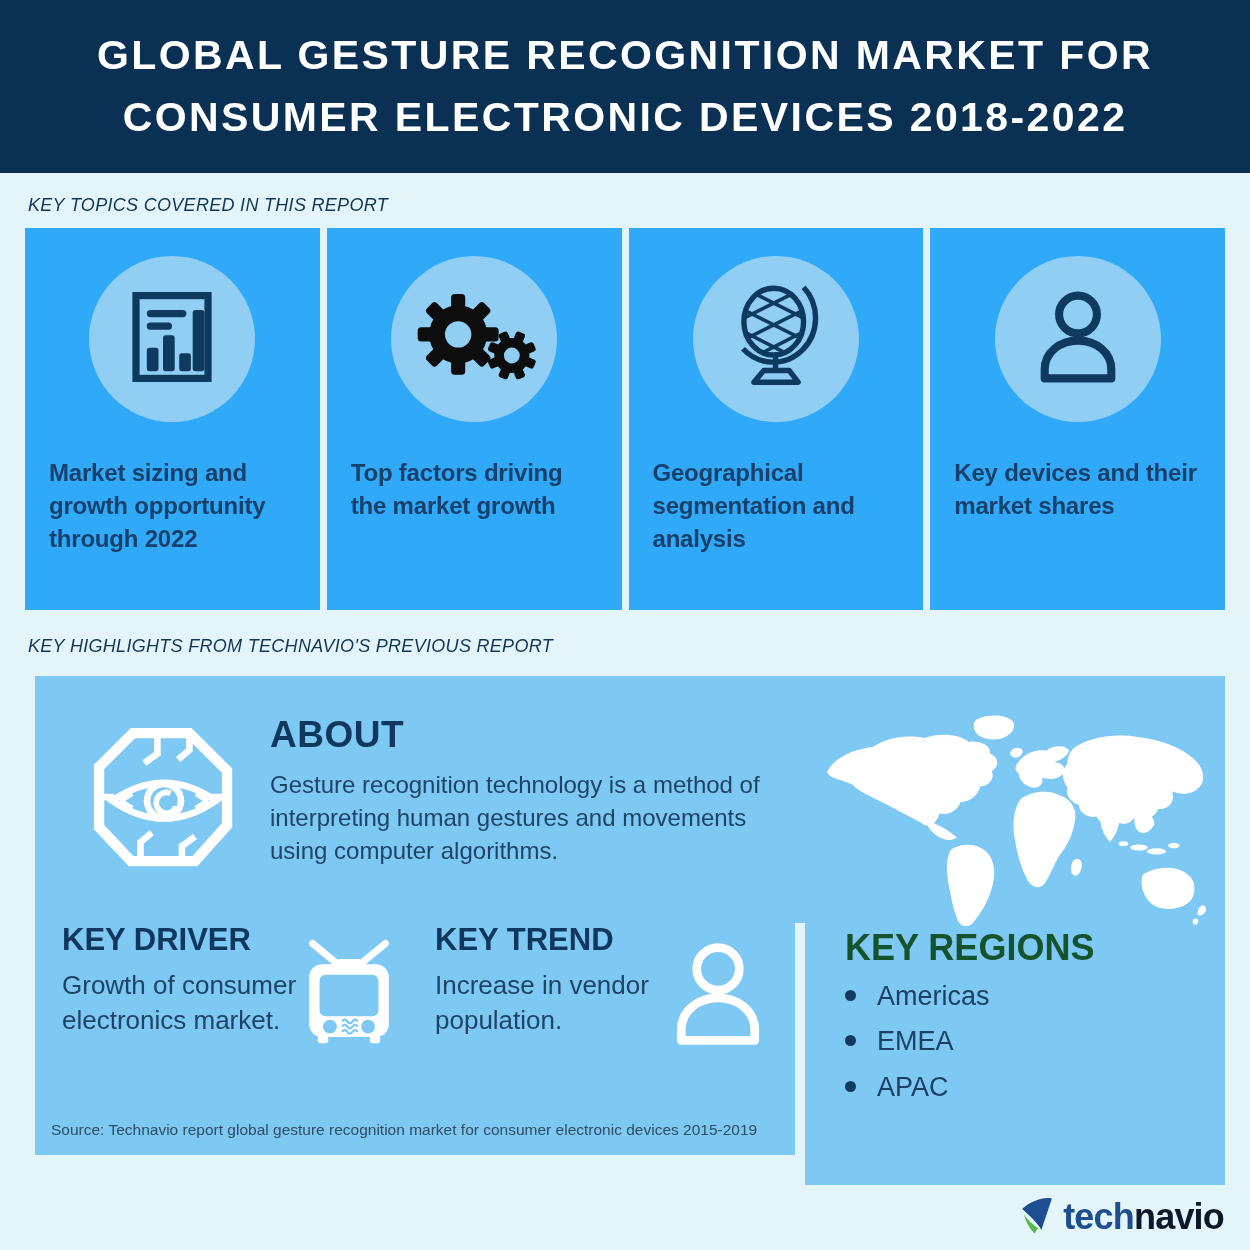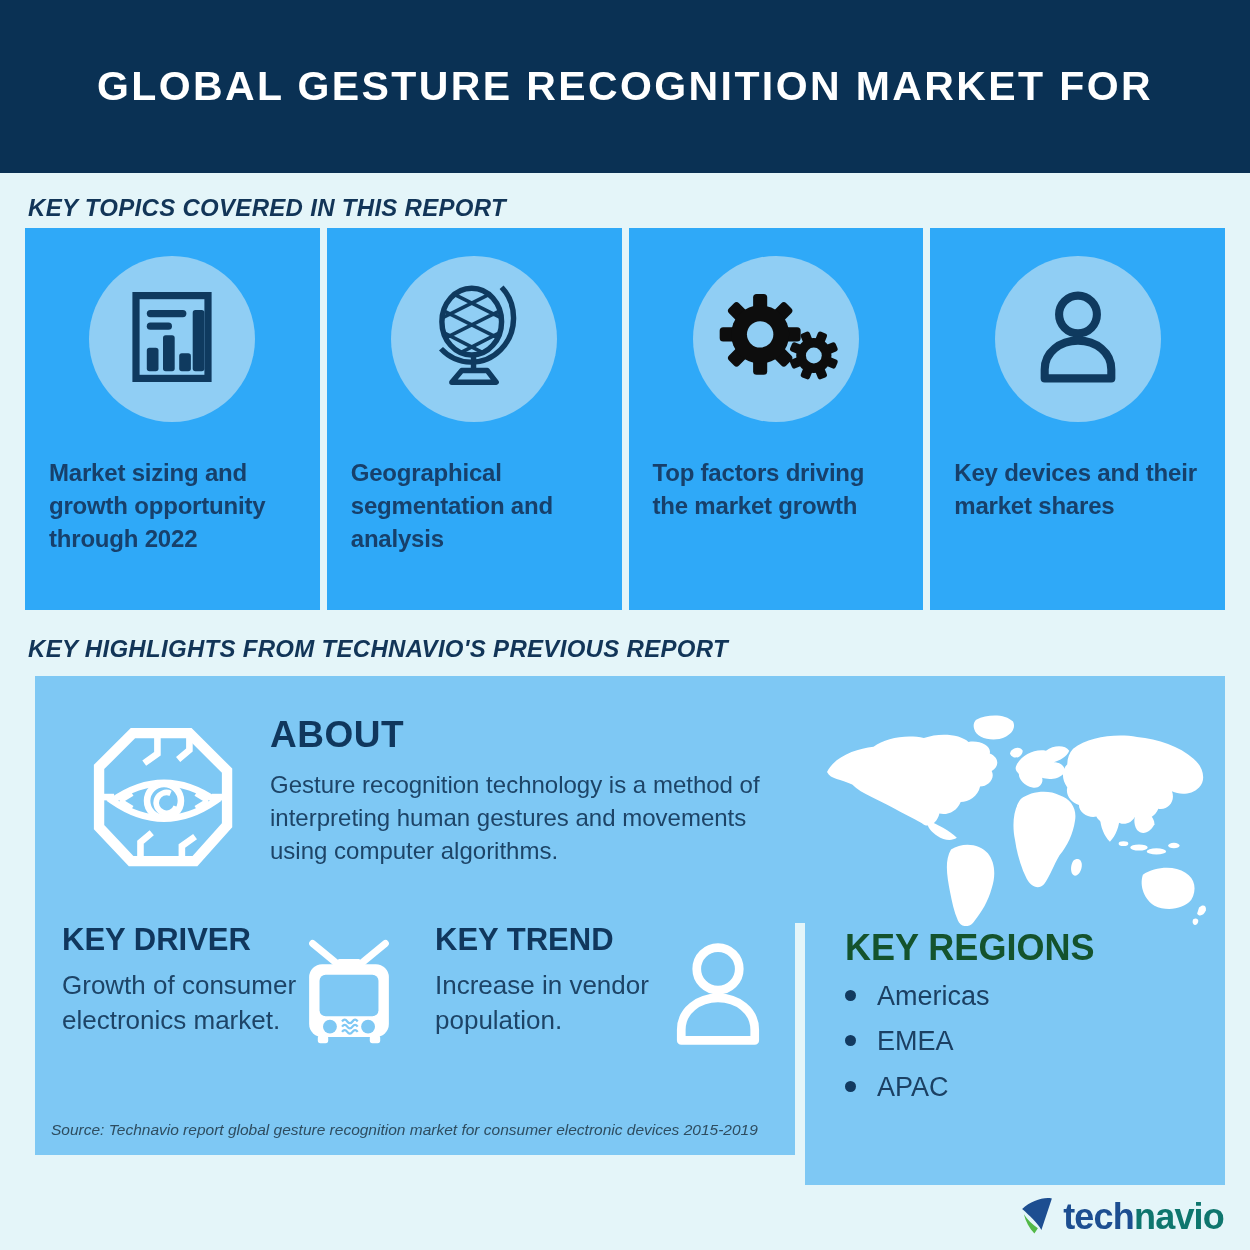--- a/index.html
+++ b/index.html
@@ -14,21 +14,21 @@
     position: absolute; top: 0; left: 0; width: 1250px; height: 173px;
     background: #0A3154; color: #fff;
     display: flex; flex-direction: column; align-items: center; justify-content: center;
     gap: 21px;
   }
   .masthead .title-line {
     font-size: 41px; font-weight: bold; letter-spacing: 2.4px; line-height: 1; white-space: nowrap;
   }
   
   .section-heading {
-    position: absolute; left: 28px; font-size: 24px; font-weight: bold; font-style: italic;
+    position: absolute; left: 28px; font-size: 18px; font-weight: normal; font-style: italic;
     color: #123558; letter-spacing: 0.3px; line-height: 1; white-space: nowrap;
   }
   .sh-topics { top: 196px; }
   .sh-highlights { top: 637px; }
   
   .topics {
     position: absolute; top: 228px; left: 25px; width: 1200px; height: 382px;
     display: grid; grid-template-columns: repeat(4, 1fr); gap: 7px;
   }
   .topic-card { background: #2FA9F8; position: relative; }
@@ -51,46 +51,47 @@
   .panel-title { font-size: 37px; font-weight: bold; color: #10375D; letter-spacing: 0.5px; line-height: 1; }
   .about-text { margin-top: 15px; font-size: 24px; color: #1D4467; line-height: 1.38; }
 
   .block { position: absolute; top: 16px; }
   .block-driver { left: 27px; width: 240px; }
   .block-trend  { left: 400px; width: 225px; }
   .block-title { font-size: 31px; font-weight: bold; color: #10375D; line-height: 1; white-space: nowrap; }
   .block-text { margin-top: 13px; font-size: 26px; color: #1D4467; line-height: 1.33; }
   .tv-icon { position: absolute; left: 262px; top: 20px; }
   .person-trend-icon { position: absolute; left: 625px; top: 24px; }
-  .source-line { position: absolute; left: 16px; bottom: 16px; font-size: 15.5px; color: #2E4D60; font-style: italic; }
+  .source-line { position: absolute; left: 16px; bottom: 16px; font-size: 15.5px; color: #2E4D60; }
 
   .map-icon { position: absolute; left: 10px; top: 32px; }
   .regions-title { position: absolute; left: 40px; top: 254px; font-size: 36px; font-weight: bold; color: #14532d; line-height: 1; }
   .regions-list { position: absolute; left: 34px; top: 304px; margin: 0; padding: 0; list-style: none; }
   .regions-list li {
     position: relative; padding-left: 38px; margin-bottom: 13px;
     font-size: 27px; color: #1B4063; line-height: 1.2;
   }
   .regions-list li::before {
     content: ""; position: absolute; left: 6px; top: 10px;
     width: 11px; height: 11px; border-radius: 50%; background: #123A60;
   }
   
   .brand { position: absolute; top: 1194px; right: 26px; display: flex; align-items: center; gap: 5px; }
   .brand-text { font-size: 36px; font-weight: bold; letter-spacing: -0.8px; line-height: 1; }
   .brand-blue { color: #1D4E91; }
-  .brand-green { color: #0f766e; }
+  .brand-green { color: #0f172a; }
 </style>
 </head>
 <body>
 
 <div class="page">
 
   <div class="masthead">
     <div class="title-line">GLOBAL GESTURE RECOGNITION MARKET FOR</div>
+    <div class="title-line">CONSUMER ELECTRONIC DEVICES 2018-2022</div>
   </div>
 
   <div class="section-heading sh-topics">KEY TOPICS COVERED IN THIS REPORT</div>
 
   <div class="topics">
 
     <div class="topic-card">
       <div class="topic-circle">
         <span>
           <svg width="108" height="108" viewBox="0 0 120 120">
@@ -98,42 +99,20 @@
             <rect x="32" y="30" width="44" height="8" rx="4" fill="#0F3A5F"></rect>
             <rect x="32" y="44" width="28" height="8" rx="4" fill="#0F3A5F"></rect>
             <rect x="83" y="30" width="13" height="68" rx="3" fill="#0F3A5F"></rect>
             <rect x="32" y="72" width="13" height="26" rx="3" fill="#0F3A5F"></rect>
             <rect x="50" y="58" width="13" height="40" rx="3" fill="#0F3A5F"></rect>
             <rect x="68" y="78" width="13" height="20" rx="3" fill="#0F3A5F"></rect>
           </svg>
         </span>
       </div>
       <div class="topic-label">Market sizing and growth opportunity through 2022</div>
-    </div>
-
-    <div class="topic-card">
-      <div class="topic-circle">
-        <span>
-          <svg width="104" height="122" viewBox="0 0 115 130">
-            <defs>
-                <clipPath id="gclip">
-                  <ellipse cx="55" cy="48" rx="33" ry="37"></ellipse>
-                </clipPath>
-              </defs>
-            <ellipse cx="55" cy="48" rx="33" ry="37" fill="none" stroke="#0F3A5F" stroke-width="6"></ellipse>
-            <g clip-path="url(#gclip)" stroke="#0F3A5F" stroke-width="4" fill="none">
-              <path d="M8,28 L104,76 M4,50 L98,98 M20,10 L108,54 M102,28 L6,76 M106,50 L12,98 M90,10 L2,54"></path>
-            </g>
-            <path d="M88,10 A46,48 0 1 1 21,78" fill="none" stroke="#0F3A5F" stroke-width="6"></path>
-            <line x1="57" y1="85" x2="57" y2="102" stroke="#0F3A5F" stroke-width="6"></line>
-            <path d="M33,115 L44,102 L72,102 L82,115 Z" fill="none" stroke="#0F3A5F" stroke-width="6" stroke-linejoin="round"></path>
-          </svg>
-        </span>
-      </div>
-      <div class="topic-label">Geographical segmentation and analysis</div>
     </div>
 
     <div class="topic-card">
       <div class="topic-circle">
         <span>
           <svg width="132" height="100" viewBox="0 0 150 110">
             <g transform="translate(57,52)" fill="#0D0D0D">
               <g>
                 <rect x="-8" y="-46" width="16" height="20" rx="4"></rect>
                 <rect x="-8" y="-46" width="16" height="20" rx="4" transform="rotate(45)"></rect>
@@ -163,20 +142,42 @@
             </g>
           </svg>
         </span>
       </div>
       <div class="topic-label">Top factors driving the market growth</div>
     </div>
 
     <div class="topic-card">
       <div class="topic-circle">
         <span>
+          <svg width="104" height="122" viewBox="0 0 115 130">
+            <defs>
+                <clipPath id="gclip">
+                  <ellipse cx="55" cy="48" rx="33" ry="37"></ellipse>
+                </clipPath>
+              </defs>
+            <ellipse cx="55" cy="48" rx="33" ry="37" fill="none" stroke="#0F3A5F" stroke-width="6"></ellipse>
+            <g clip-path="url(#gclip)" stroke="#0F3A5F" stroke-width="4" fill="none">
+              <path d="M8,28 L104,76 M4,50 L98,98 M20,10 L108,54 M102,28 L6,76 M106,50 L12,98 M90,10 L2,54"></path>
+            </g>
+            <path d="M88,10 A46,48 0 1 1 21,78" fill="none" stroke="#0F3A5F" stroke-width="6"></path>
+            <line x1="57" y1="85" x2="57" y2="102" stroke="#0F3A5F" stroke-width="6"></line>
+            <path d="M33,115 L44,102 L72,102 L82,115 Z" fill="none" stroke="#0F3A5F" stroke-width="6" stroke-linejoin="round"></path>
+          </svg>
+        </span>
+      </div>
+      <div class="topic-label">Geographical segmentation and analysis</div>
+    </div>
+
+    <div class="topic-card">
+      <div class="topic-circle">
+        <span>
           <svg width="108" height="108" viewBox="0 0 120 120">
             <circle cx="60" cy="35" r="21" fill="none" stroke="#0F3A5F" stroke-width="9"></circle>
             <path d="M23,106 L23,96 C23,77 40,64 60,64 C80,64 97,77 97,96 L97,106 Z" fill="none" stroke="#0F3A5F" stroke-width="9" stroke-linejoin="round"></path>
           </svg>
         </span>
       </div>
       <div class="topic-label">Key devices and their market shares</div>
     </div>
   </div>
 

